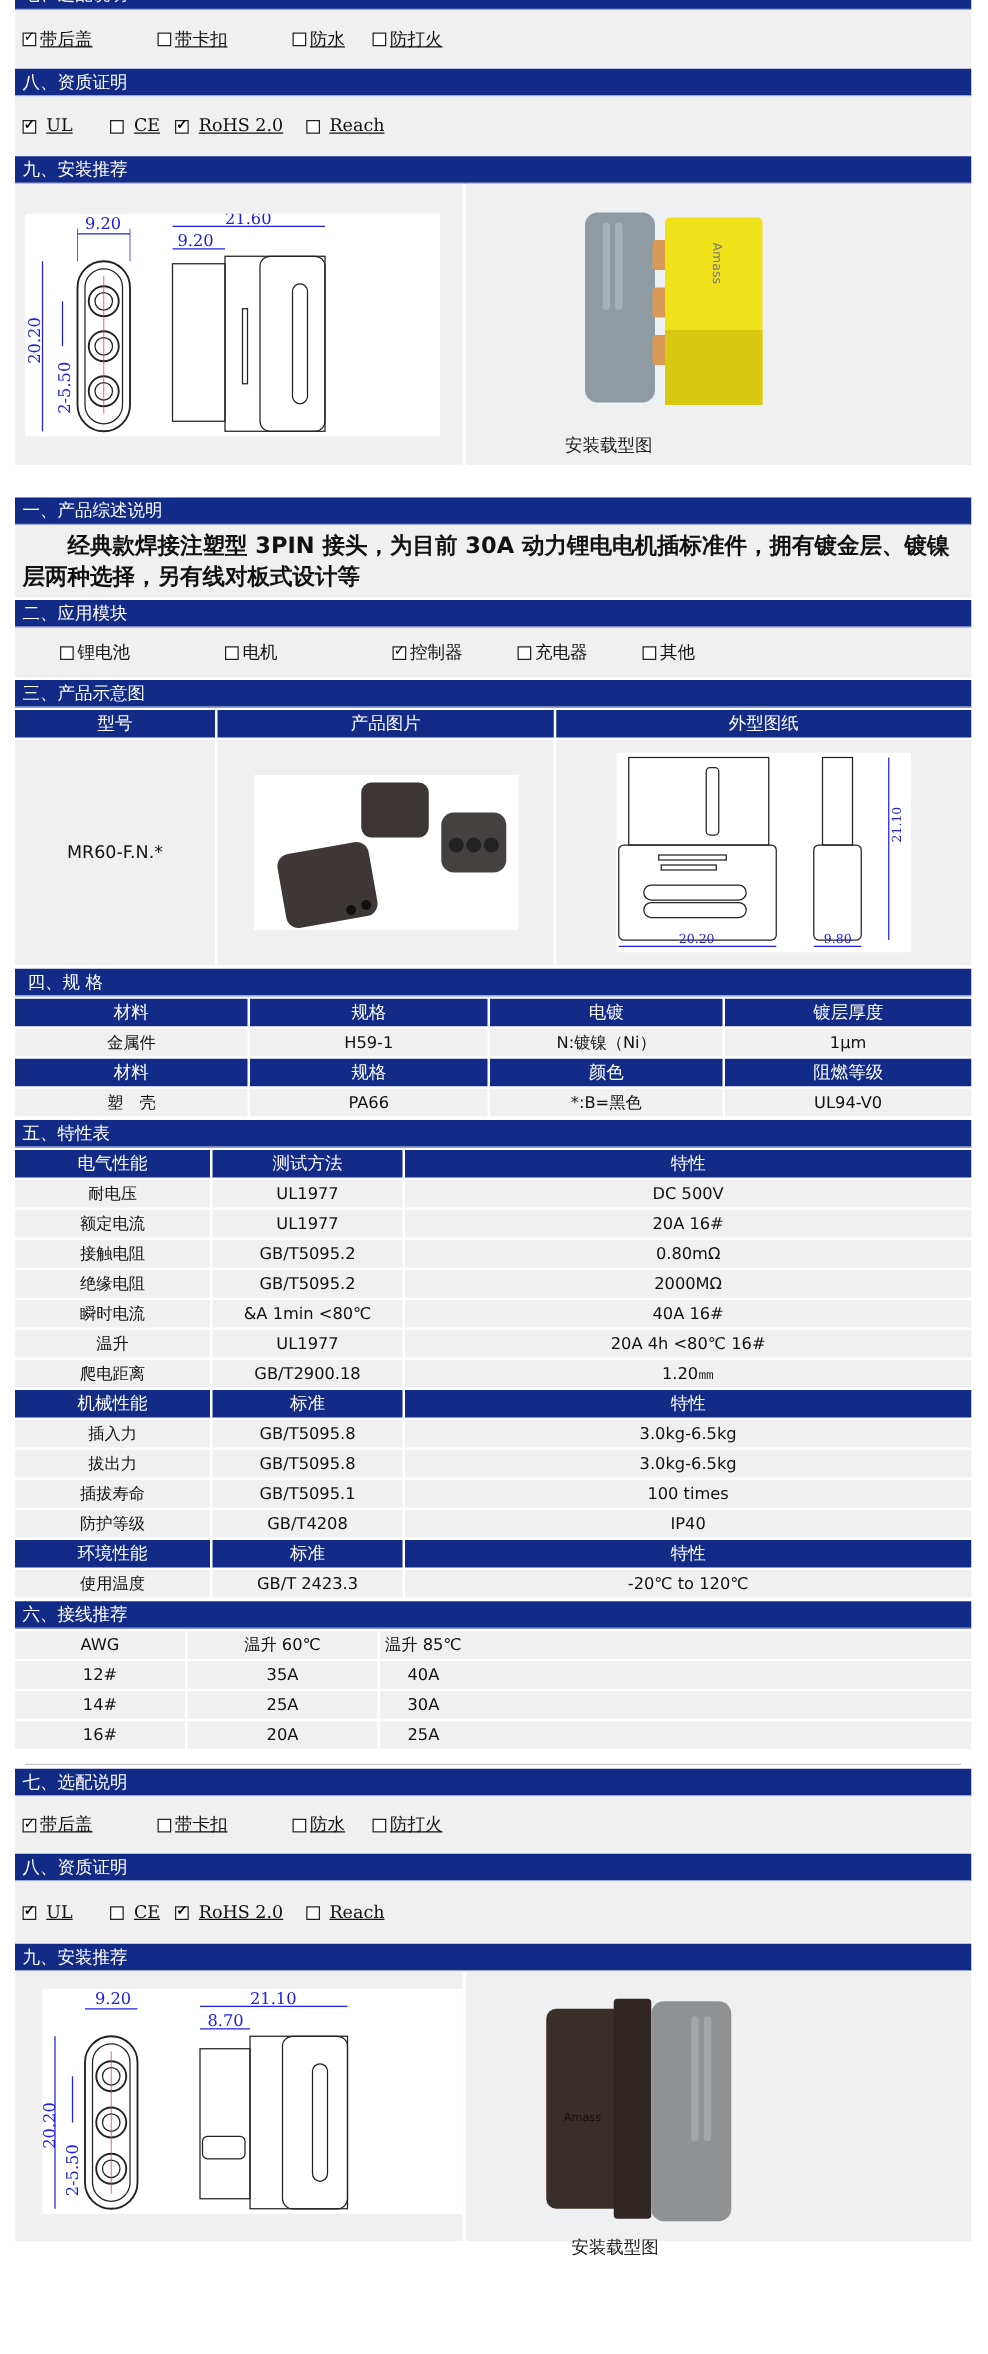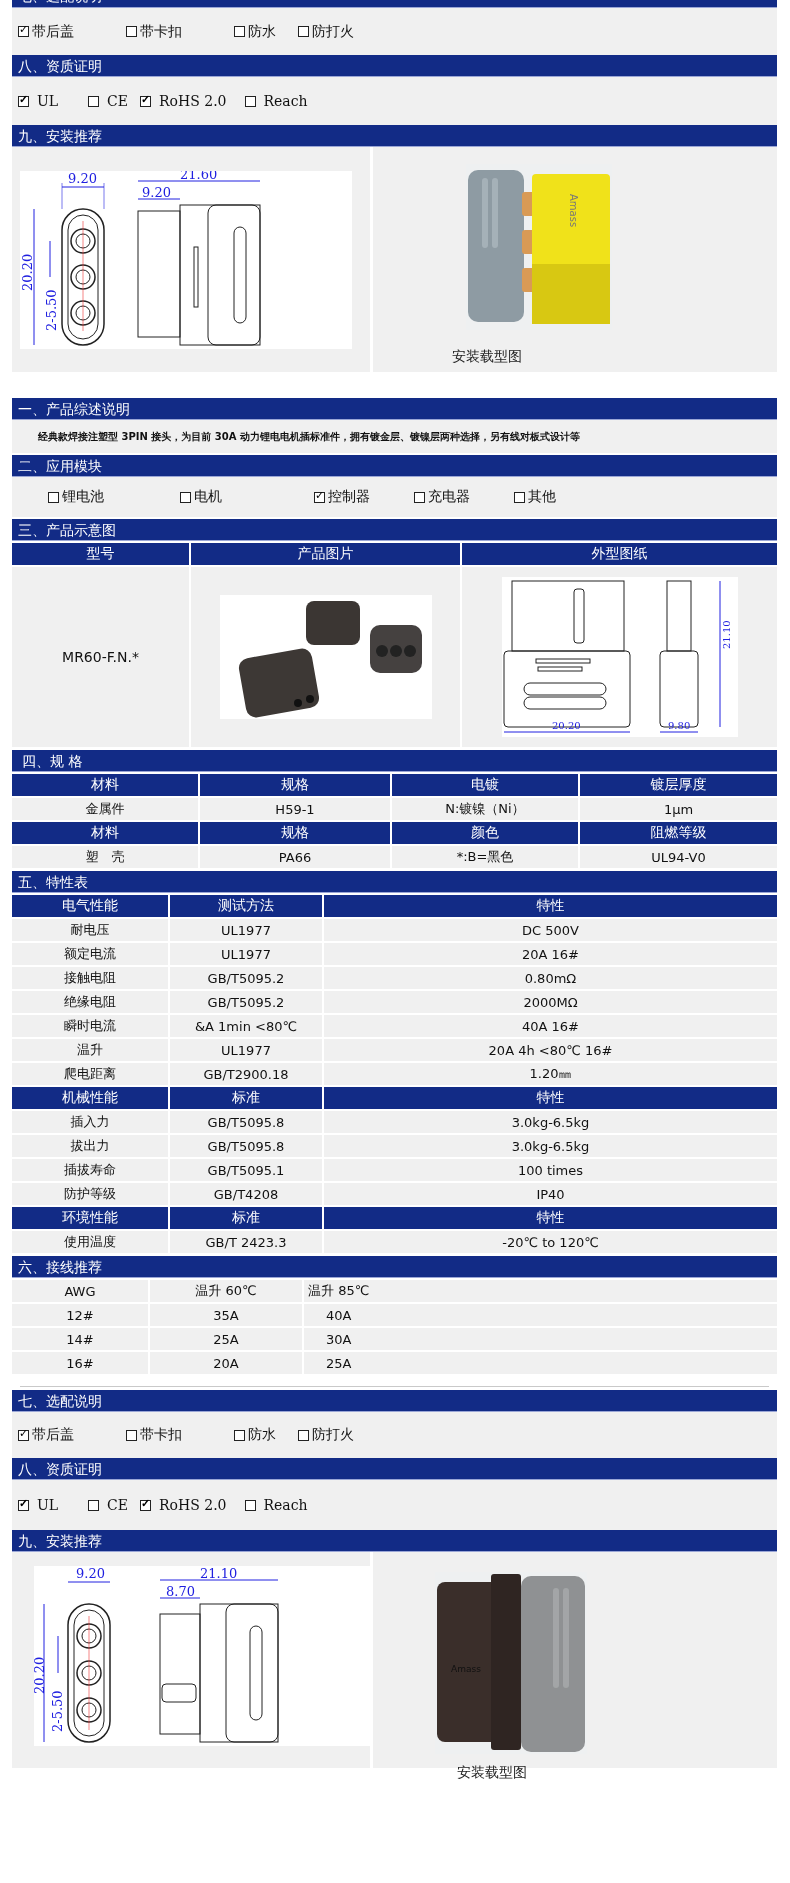--- a/index.html
+++ b/index.html
@@ -1,30 +1,30 @@
 <!DOCTYPE html>
 <html><head>
 <meta charset="utf-8">
 <style>
   * { box-sizing: border-box; margin: 0; padding: 0; }
   body { width: 790px; height: 1883px; background: #ffffff; font-family: "DejaVu Sans", "Liberation Sans", sans-serif; color: #111; position: relative; overflow: hidden; }
   .page { position: absolute; left: 12px; width: 765px; top: 0; }
   .hdr { background: #122b86; color: #fff; font-size: 14px; height: 22px; line-height: 22px; padding-left: 6px; border-bottom: 1px solid #9aa6d6; }
   .gray { background: #f0f0f0; }
-  .opts { height: 46px; display: flex; align-items: center; padding-left: 6px; font-size: 14px; }
+  .opts { height: 46px; display: flex; align-items: center; padding-left: 6px; font-size: 14px; text-decoration: underline; }
   .opt { display: inline-flex; align-items: center; margin-right: 40px; }
   .opt.c2 { margin-right: 12px; }
   .box { display: inline-block; width: 11px; height: 11px; border: 1px solid #222; margin-right: 3px; position: relative; background: #fff; }
   .box.on::after { content: "✓"; position: absolute; left: 0px; top: -4px; font-size: 11px; font-weight: bold; color: #000; }
   .certs { font-family: "DejaVu Serif", "Liberation Serif", serif; font-size: 14px; }
   .install { display: flex; height: 226px; background: #fff; }
   .install .left { width: 358px; background: #f0f0f0; position: relative; margin-right: 3px; }
   .install .right { flex: 1; background: #f0f0f0; position: relative; }
   .caption { position: absolute; font-family: "DejaVu Serif", "Liberation Serif", serif; font-size: 14px; color: #222; }
-  .desc { padding: 4px 6px 4px 6px; font-size: 10px; line-height: 25px; text-indent: 2em; font-weight: bold; }
+  .desc { padding: 4px 6px 4px 6px; font-size: 18px; line-height: 25px; text-indent: 2em; font-weight: bold; }
   .apps { height: 40px; display: flex; align-items: center; padding-left: 36px; font-size: 14px; }
   table { border-collapse: separate; border-spacing: 2px; width: 100%; margin-left: -2px; width: calc(100% + 4px); }
   td, th { font-size: 13px; text-align: center; height: 22px; font-weight: normal; }
   th { background: #122b86; color: #fff; font-size: 14px; }
   td { background: #f0f0f0; }
   .drawing { position: absolute; background: #fff; }
   .sep { height: 1px; background: #c9c9c9; margin: 10px 8px 3px 8px; }
 </style>
 </head>
 <body>
@@ -148,21 +148,21 @@
     <span class="opt">
         <span class="box"></span>
         <span>其他</span>
       </span>
   </div>
 
   <div class="hdr" style="margin-top:2px;">三、产品示意图</div>
   <table>
     <tbody>
         <tr>
-      <th style="width:177px;">型号</th>
+      <th style="width:160px;">型号</th>
       <th style="width:269px;">产品图片</th>
       <th>外型图纸</th>
     </tr>
     <tr style="height:180px;">
       <td style="font-size:14px;text-align:center;">MR60-F.N.*</td>
       <td>
         <svg width="212" height="124" viewBox="0 0 212 124" style="display:block;margin:0 auto;">
           <rect width="212" height="124" fill="#fff"></rect>
           <rect x="86" y="6" width="54" height="44" rx="8" fill="#3b3633"></rect>
           <rect x="150" y="30" width="52" height="48" rx="10" fill="#454140"></rect>

